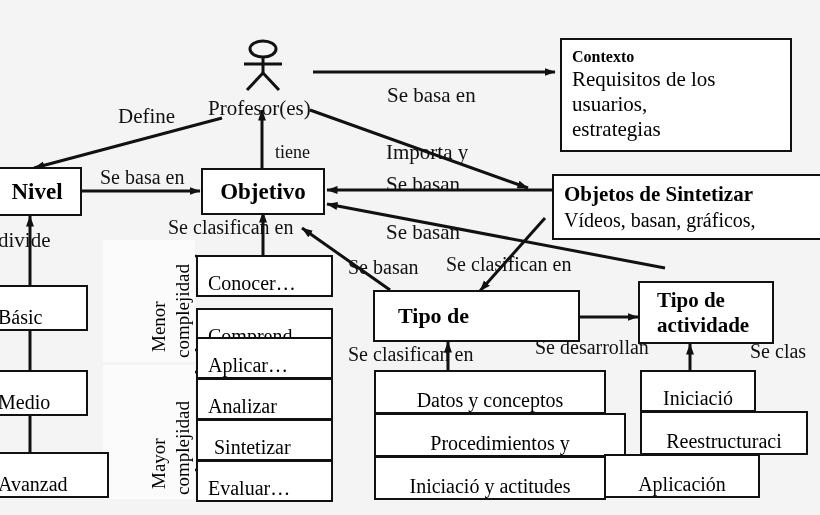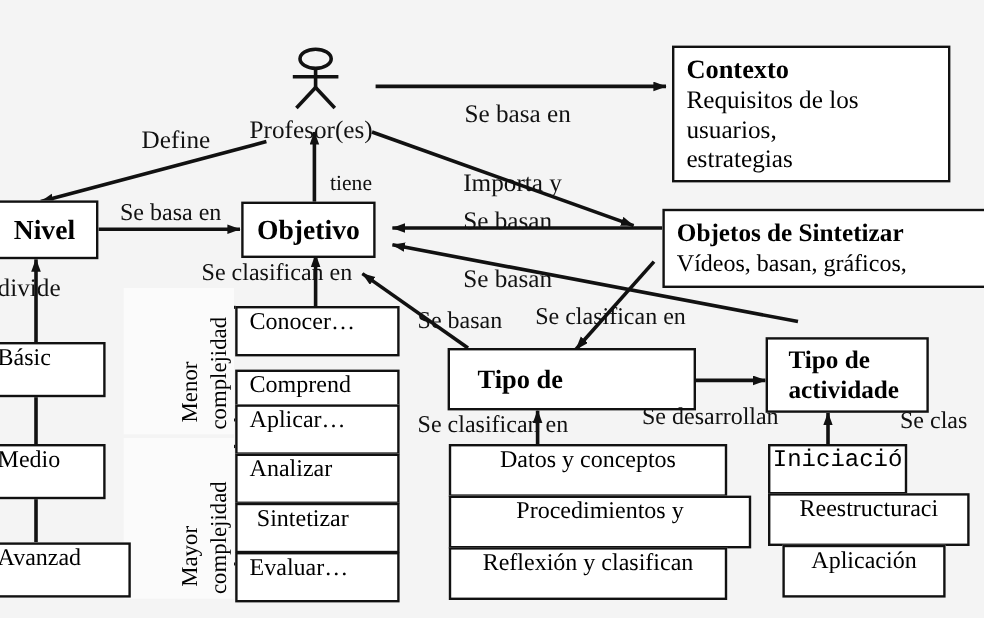--- a/index.html
+++ b/index.html
@@ -65,21 +65,21 @@
     white-space: nowrap;
     font-size: 19px;
     z-index: 4;
   }
   .stack-item {
     position: absolute;
     background: #fff;
     border: 2.5px solid #111;
     box-sizing: border-box;
     display: flex;
-    align-items: flex-start;
+    align-items: flex-end;
     justify-content: center;
     font-size: 20px;
     z-index: 3;
   }
   .stack-item.leftal { justify-content: flex-start; padding-left: 10px; }
 </style>
 </head>
 <body>
 
 <div id="canvas">
@@ -144,26 +144,26 @@
       <line x1="31" y1="35" x2="15" y2="52" stroke="#111" stroke-width="3"></line>
       <line x1="31" y1="35" x2="47" y2="52" stroke="#111" stroke-width="3"></line>
     </svg>
   </div>
   <div class="lbl plain" style="left:208px; top:96px; font-size:21px;">Profesor(es)</div>
 
   <div class="node center" style="left:-8px; top:167px; width:90px; height:49px;">
     <span class="title" style="font-size:23px;">Nivel</span>
   </div>
 
-  <div class="node center" style="left:201px; top:168px; width:112px; height:47px;">
+  <div class="node center" style="left:201px; top:168px; width:124px; height:47px;">
     <span class="title" style="font-size:23px;">Objetivo</span>
   </div>
 
   <div class="node lefty padded" style="left:560px; top:38px; width:232px; height:114px;">
-    <span class="title" style="font-size:22px; line-height:1.18;">Contexto</span>
+    <span class="title" style="font-size:16px; line-height:1.18;">Contexto</span>
     <span style="font-size:21px; line-height:1.18;">Requisitos de los</span>
     <span style="font-size:21px; line-height:1.18;">usuarios,</span>
     <span style="font-size:21px; line-height:1.18;">estrategias</span>
   </div>
 
   <div class="node lefty padded" style="left:552px; top:174px; width:276px; height:66px;">
     <span class="title" style="font-size:21px; line-height:1.2;">Objetos de Sintetizar</span>
     <span style="font-size:20px; line-height:1.2;">Vídeos, basan, gráficos,</span>
   </div>
 
@@ -205,30 +205,30 @@
     <span>Evaluar…</span>
   </div>
 
   <div class="stack-item" style="left:374px; top:370px; width:232px; height:44px;">
     <span>Datos y conceptos</span>
   </div>
   <div class="stack-item" style="left:374px; top:413px; width:252px; height:44px;">
     <span>Procedimientos y</span>
   </div>
   <div class="stack-item" style="left:374px; top:456px; width:232px; height:44px;">
-    <span>Reflexión y clasifican</span>
-  </div>
-
-  <div class="stack-item" style="left:640px; top:370px; width:116px; height:42px;font-family:Liberation Mono, monospace;">
+    <span>Iniciació y actitudes</span>
+  </div>
+
+  <div class="stack-item" style="left:640px; top:370px; width:116px; height:42px;">
     <span>Iniciació</span>
   </div>
   <div class="stack-item" style="left:640px; top:411px; width:168px; height:44px;">
     <span>Reestructuraci</span>
   </div>
-  <div class="stack-item" style="left:652px; top:454px; width:136px; height:44px;">
+  <div class="stack-item" style="left:604px; top:454px; width:156px; height:44px;">
     <span>Aplicación</span>
   </div>
 
   <div class="vtext" style="left:148px; top:352px; transform: rotate(-90deg);">Menor</div>
   <div class="vtext" style="left:172px; top:358px; transform: rotate(-90deg);">complejidad</div>
   <div class="vtext" style="left:148px; top:489px; transform: rotate(-90deg);">Mayor</div>
   <div class="vtext" style="left:172px; top:495px; transform: rotate(-90deg);">complejidad</div>
 
   <div class="lbl plain" style="left:118px; top:104px; font-size:21px;">Define</div>
 

